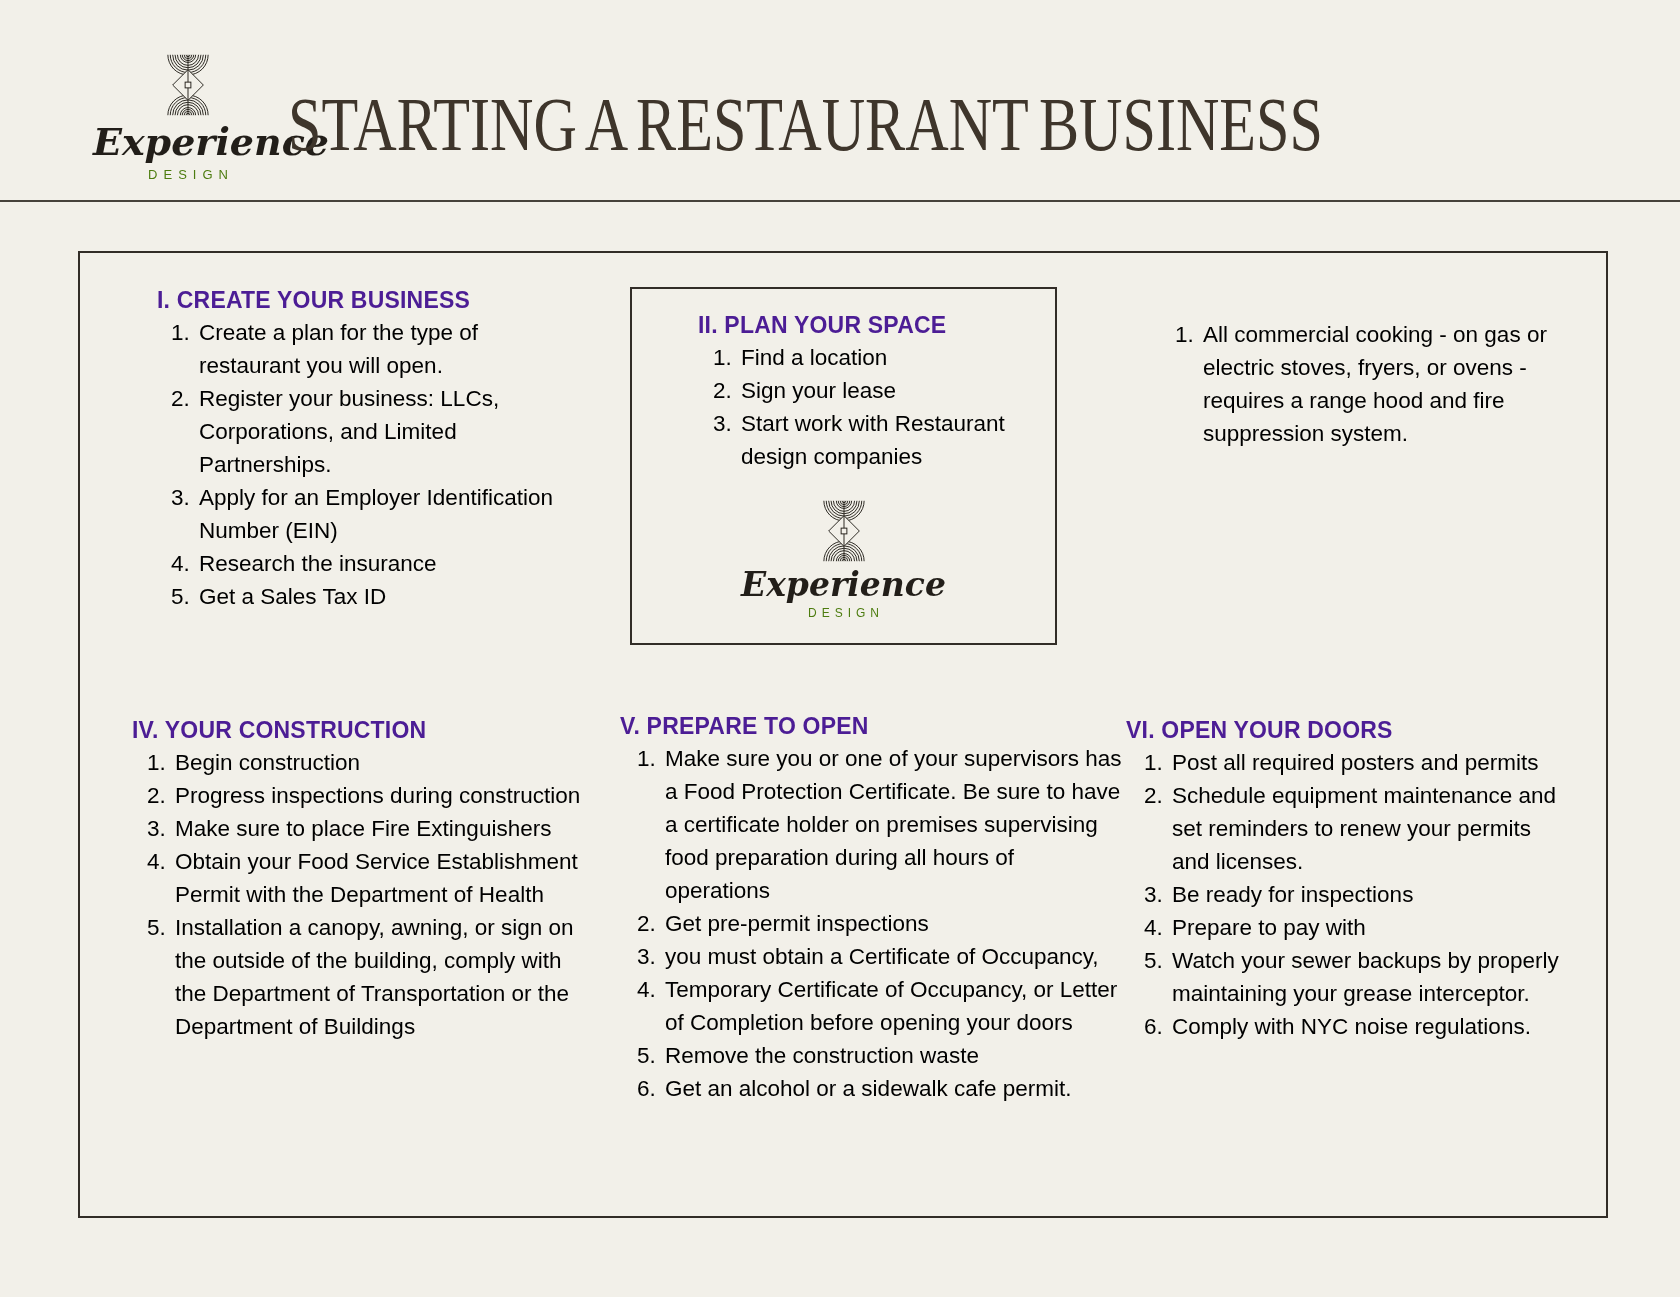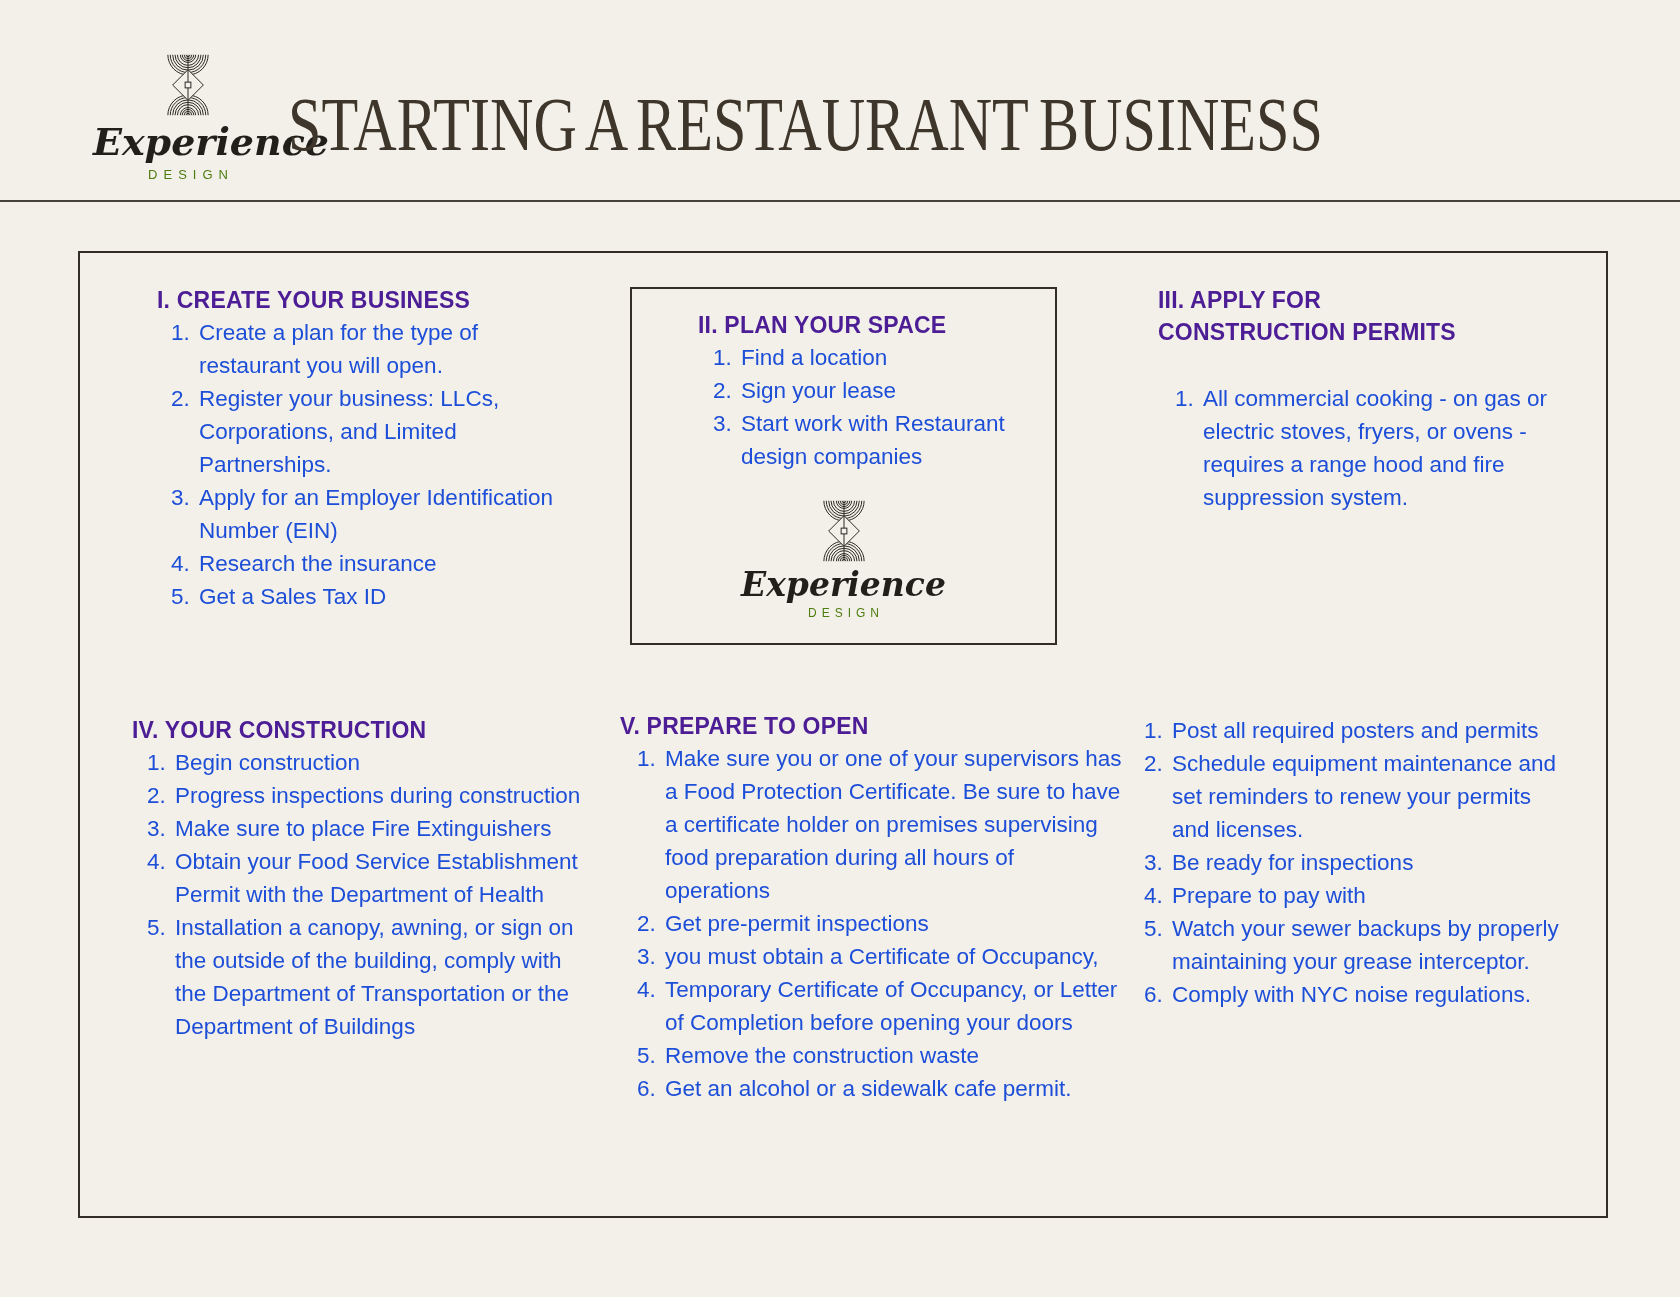--- a/index.html
+++ b/index.html
@@ -37,21 +37,21 @@
   .frame {
     position:absolute; left:78px; top:251px;
     width:1530px; height:967px;
     border:2px solid #322d27;
   }
   .sec { position:absolute; }
   .sec h2 {
     font-size:23px; line-height:32px; font-weight:700;
     color:#4c1d95; letter-spacing:0.2px;
   }
-  .sec ol { margin:0; padding:0 0 0 40px; font-size:22.5px; line-height:33px; color:#1d4ed8; }
+  .sec ol { margin:0; padding:0 0 0 40px; font-size:22.5px; line-height:33px; color:#000000; }
   .sec li { padding-left:3px; }
 
   .sec-1 { left:77px;   top:31px;  width:400px; }
   .sec-1 ol { padding-left:39px; }
 
   .sec-2 {
     left:550px; top:34px; width:427px; height:358px;
     border:2px solid #322d27; padding:20px 0 0 66px;
   }
   .sec-2 ol { padding-left:40px; width:340px; }
@@ -142,21 +142,20 @@
     <div class="brand2">
       <svg class="emblem" width="60" height="70" viewBox="0 0 120 146">
           <use href="#emblem-g"></use>
         </svg>
       <div class="brand-name">Experience</div>
       <div class="brand-sub">DESIGN</div>
     </div>
   </section>
 
   <section class="sec sec-3">
-    <h2>III. APPLY FOR CONSTRUCTION PERMITS</h2>
     <ol>
       <li>All commercial cooking - on gas or electric stoves, fryers, or ovens - requires a range hood and fire suppression system.</li>
     </ol>
   </section>
 
   <section class="sec sec-4">
     <h2>IV. YOUR CONSTRUCTION</h2>
     <ol>
       <li>Begin construction</li>
       <li>Progress inspections during construction</li>
@@ -172,20 +171,21 @@
       <li>Make sure you or one of your supervisors has a Food Protection Certificate. Be sure to have a certificate holder on premises supervising food preparation during all hours of operations</li>
       <li>Get pre-permit inspections</li>
       <li>you must obtain a Certificate of Occupancy,</li>
       <li>Temporary Certificate of Occupancy, or Letter of Completion before opening your doors</li>
       <li>Remove the construction waste</li>
       <li>Get an alcohol or a sidewalk cafe permit.</li>
     </ol>
   </section>
 
   <section class="sec sec-6">
+    <h2>VI. OPEN YOUR DOORS</h2>
     <ol>
       <li>Post all required posters and permits</li>
       <li>Schedule equipment maintenance and set reminders to renew your permits and licenses.</li>
       <li>Be ready for inspections</li>
       <li>Prepare to pay with</li>
       <li>Watch your sewer backups by properly maintaining your grease interceptor.</li>
       <li>Comply with NYC noise regulations.</li>
     </ol>
   </section>
 

